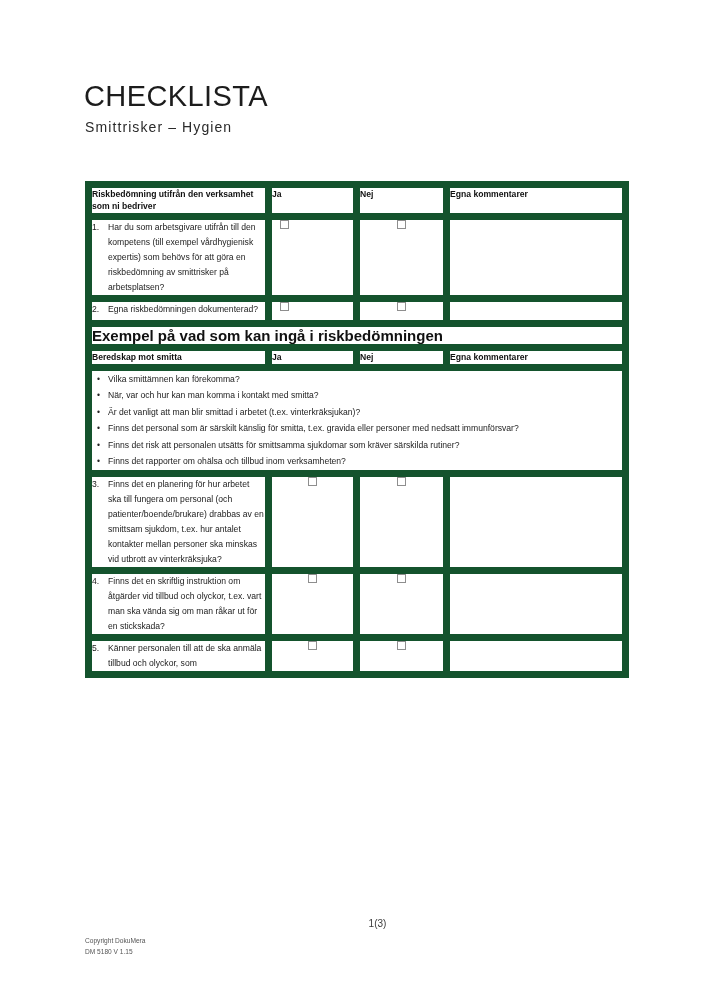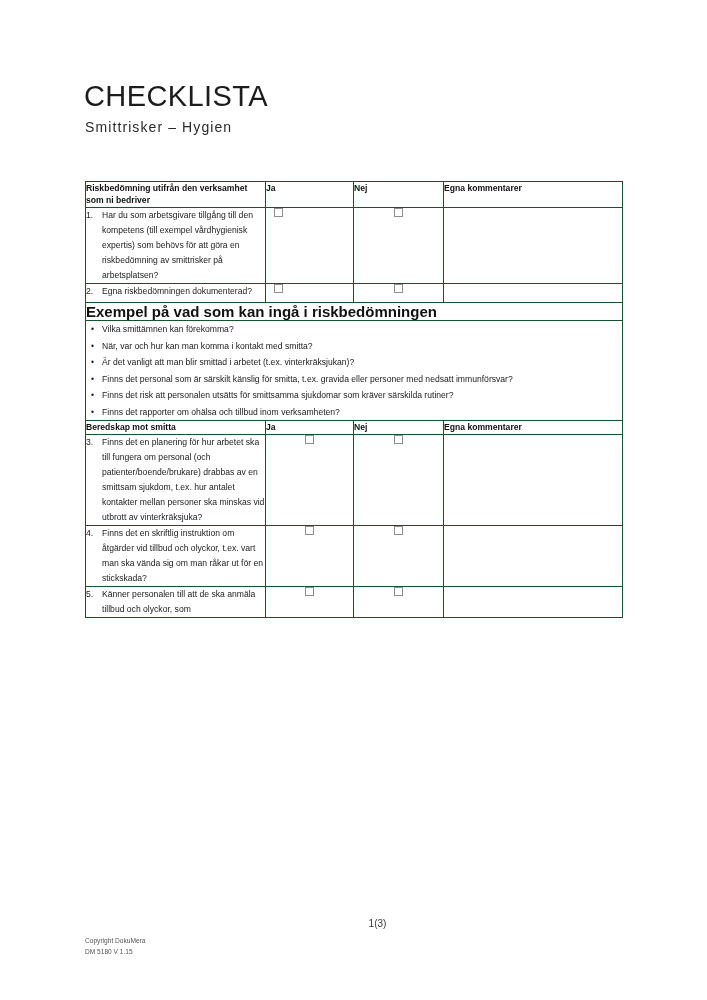--- a/index.html
+++ b/index.html
@@ -47,21 +47,21 @@
     left: 85px;
     top: 181px;
     width: 537px;
   }
   table.checklist {
     border-collapse: collapse;
     width: 537px;
     table-layout: fixed;
   }
   table.checklist td {
-    border: 1px solid #14532d;
+    border: 7px solid #14532d;
     vertical-align: top;
     padding: 0;
   }
   col.c-q    { width: 180px; }
   col.c-ja   { width: 88px; }
   col.c-nej  { width: 90px; }
   col.c-com  { width: 179px; }
 
   .hdr-cell {
     font-size: 8.6px;
@@ -174,21 +174,21 @@
           <td class="hdr-cell">Riskbedömning utifrån den verksamhet som ni bedriver</td>
           <td class="hdr-cell">Ja</td>
           <td class="hdr-cell">Nej</td>
           <td class="hdr-cell">Egna kommentarer</td>
         </tr>
 
         <tr>
           <td class="q-cell">
             <div class="q-row">
               <span class="q-num">1.</span>
-              <span class="q-text">Har du som arbetsgivare tillgång till den kompetens (till exempel vårdhygienisk expertis) som behövs för att göra en riskbedömning av smittrisker på arbetsplatsen?</span>
+              <span class="q-text">Har du som arbetsgivare utifrån till den kompetens (till exempel vårdhygienisk expertis) som behövs för att göra en riskbedömning av smittrisker på arbetsplatsen?</span>
             </div>
           </td>
           <td class="cb-cell align-left">
             <span class="checkbox"></span>
           </td>
           <td class="cb-cell align-center">
             <span class="checkbox"></span>
           </td>
           <td class="blank-cell"></td>
         </tr>
@@ -204,43 +204,43 @@
             <span class="checkbox"></span>
           </td>
           <td class="cb-cell align-center">
             <span class="checkbox"></span>
           </td>
           <td class="blank-cell"></td>
         </tr>
 
         <tr>
           <td class="sect-cell" colspan="4">Exempel på vad som kan ingå i riskbedömningen</td>
+        </tr>
+
+        <tr>
+          <td class="hdr-cell">Beredskap mot smitta</td>
+          <td class="hdr-cell">Ja</td>
+          <td class="hdr-cell">Nej</td>
+          <td class="hdr-cell">Egna kommentarer</td>
         </tr>
 
         <tr>
           <td class="bullets-cell" colspan="4">
             <ul class="bullet-list">
               <li>Vilka smittämnen kan förekomma?</li>
               <li>När, var och hur kan man komma i kontakt med smitta?</li>
               <li>Är det vanligt att man blir smittad i arbetet (t.ex. vinterkräksjukan)?</li>
               <li>Finns det personal som är särskilt känslig för smitta, t.ex. gravida eller personer med nedsatt immunförsvar?</li>
               <li>Finns det risk att personalen utsätts för smittsamma sjukdomar som kräver särskilda rutiner?</li>
               <li>Finns det rapporter om ohälsa och tillbud inom verksamheten?</li>
             </ul>
           </td>
         </tr>
 
         <tr>
-          <td class="hdr-cell">Beredskap mot smitta</td>
-          <td class="hdr-cell">Ja</td>
-          <td class="hdr-cell">Nej</td>
-          <td class="hdr-cell">Egna kommentarer</td>
-        </tr>
-
-        <tr>
           <td class="q-cell">
             <div class="q-row">
               <span class="q-num">3.</span>
               <span class="q-text">Finns det en planering för hur arbetet ska till fungera om personal (och patienter/boende/brukare) drabbas av en smittsam sjukdom, t.ex. hur antalet kontakter mellan personer ska minskas vid utbrott av vinterkräksjuka?</span>
             </div>
           </td>
           <td class="cb-cell align-center">
             <span class="checkbox"></span>
           </td>
           <td class="cb-cell align-center">

